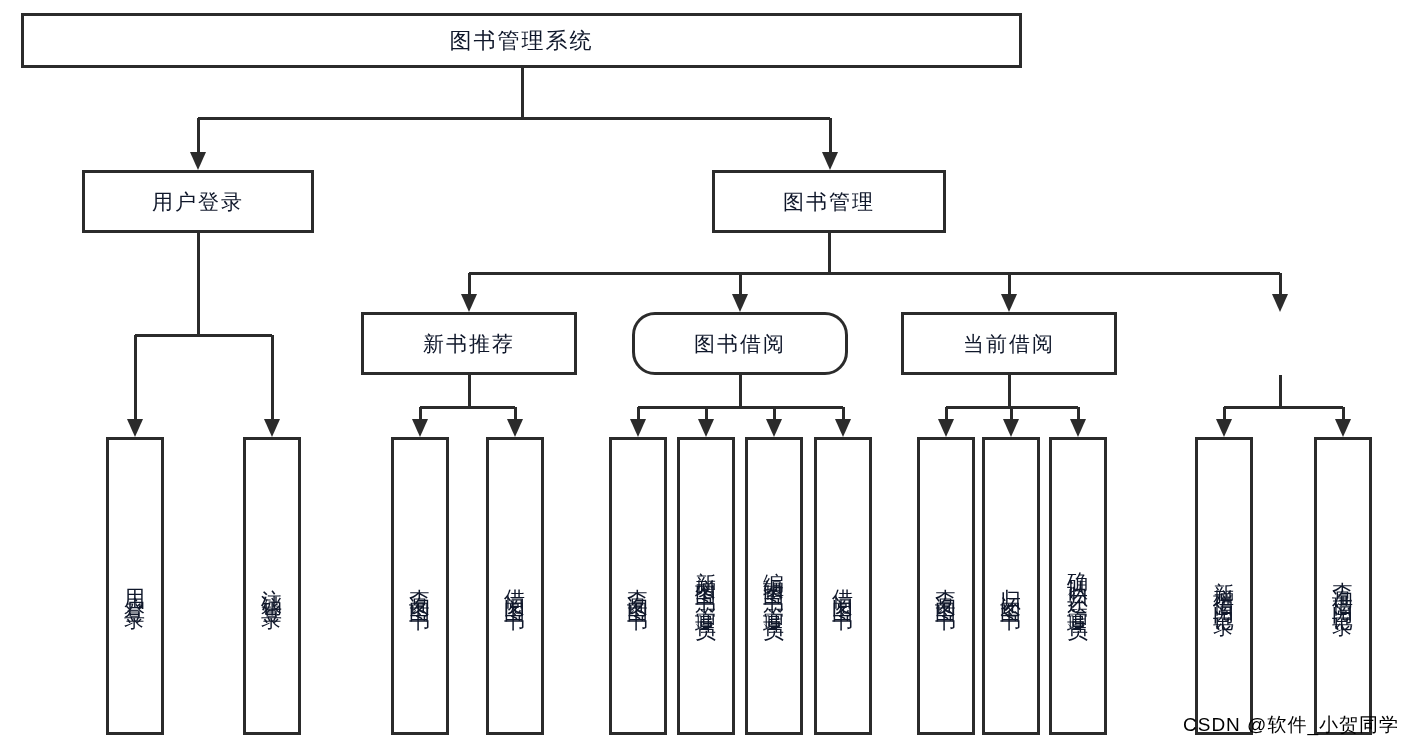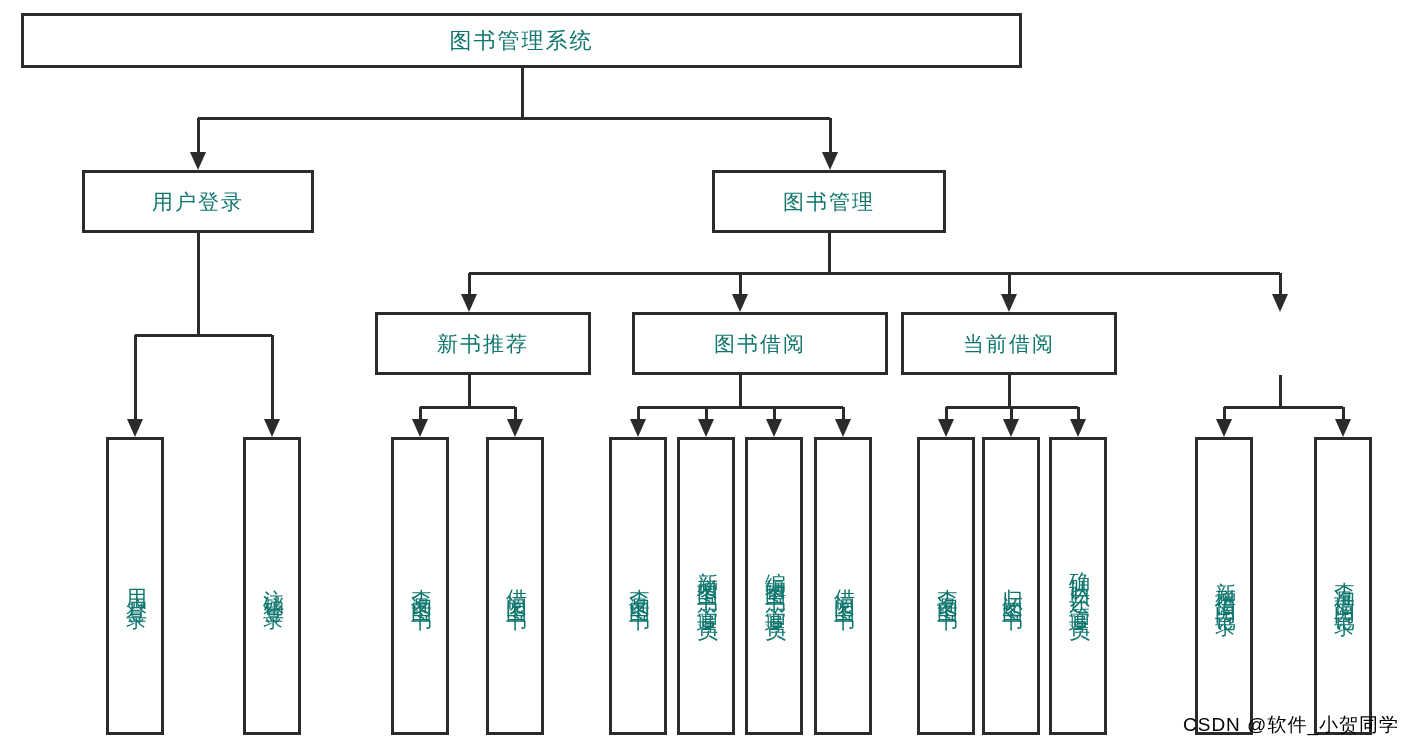--- a/index.html
+++ b/index.html
@@ -16,24 +16,23 @@
     background: #ffffff;
     border: 3px solid #2b2b2b;
     box-sizing: border-box;
     display: flex;
     align-items: center;
     justify-content: center;
   }
   .lbl {
     font-size: 21px;
     font-weight: 500;
-    color: #0f766e;
+    color: #0f172a;
     letter-spacing: 2px;
     white-space: nowrap;
-    font-family: Liberation Mono, monospace;
   }
   .root-lbl { font-size: 22px; }
   .leaf .lbl {
     writing-mode: vertical-rl;
     text-orientation: mixed;
     letter-spacing: 7px;
     line-height: 1;
     white-space: normal;
   }
   .v { position: absolute; width: 3px; background: #2b2b2b; }
@@ -65,24 +64,24 @@
     <span class="lbl root-lbl">图书管理系统</span>
   </div>
 
   <div class="box" style="left:82px; top:170px; width:232px; height:63px;">
     <span class="lbl">用户登录</span>
   </div>
   <div class="box" style="left:712px; top:170px; width:234px; height:63px;">
     <span class="lbl">图书管理</span>
   </div>
 
-  <div class="box" style="left:361px; top:312px; width:216px; height:63px;margin-left:14px;">
+  <div class="box" style="left:361px; top:312px; width:216px; height:63px;">
     <span class="lbl">新书推荐</span>
   </div>
-  <div class="box" style="left:632px; top:312px; width:256px; height:63px;">
+  <div class="box" style="left:632px; top:312px; width:216px; height:63px;border-radius:23px;">
     <span class="lbl">图书借阅</span>
   </div>
   <div class="box" style="left:901px; top:312px; width:216px; height:63px;">
     <span class="lbl">当前借阅</span>
   </div>
 
   <div class="box leaf" style="left:106px; top:437px; width:58px; height:298px;">
     <span class="lbl">用户登录</span>
   </div>
   <div class="box leaf" style="left:243px; top:437px; width:58px; height:298px;">

